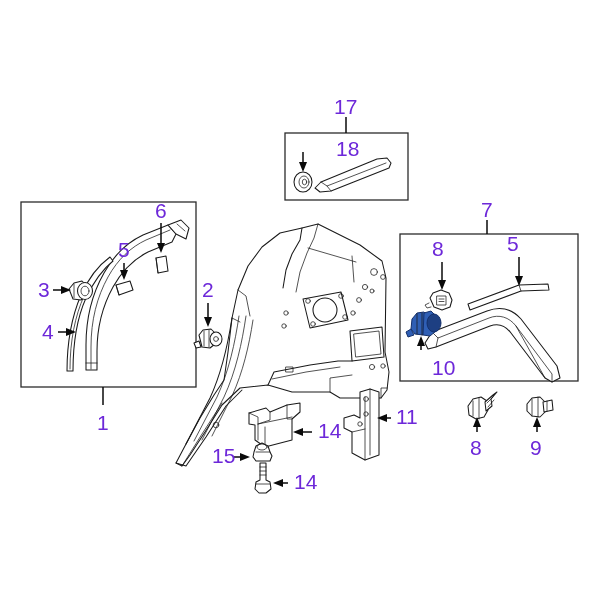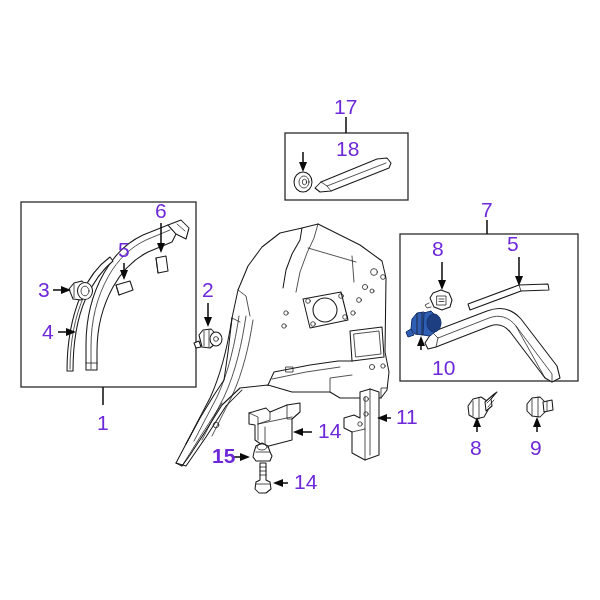--- a/index.html
+++ b/index.html
@@ -289,18 +289,18 @@
   <div class="lbl" style="left:118px; top:239px;">5</div>
   <div class="lbl" style="left:155px; top:200px;">6</div>
   <div class="lbl" style="left:481px; top:199px;">7</div>
   <div class="lbl" style="left:470px; top:437px;">8</div>
   <div class="lbl" style="left:530px; top:437px;">9</div>
   <div class="lbl" style="left:432px; top:357px;">10</div>
   <div class="lbl" style="left:432px; top:238px;">8</div>
   <div class="lbl" style="left:507px; top:233px;">5</div>
   <div class="lbl" style="left:318px; top:420px;">14</div>
   <div class="lbl" style="left:294px; top:471px;text-align:center;">14</div>
-  <div class="lbl" style="left:212px; top:445px;font-weight:bold;">15</div>
+  <div class="lbl" style="left:212px; top:445px;">15</div>
   <div class="lbl" style="left:396px; top:406px;">11</div>
   <div class="lbl" style="left:334px; top:96px;">17</div>
   <div class="lbl" style="left:292px; top:138px;margin-left:44px;">18</div>
 
 </div>
 
 </body></html>

